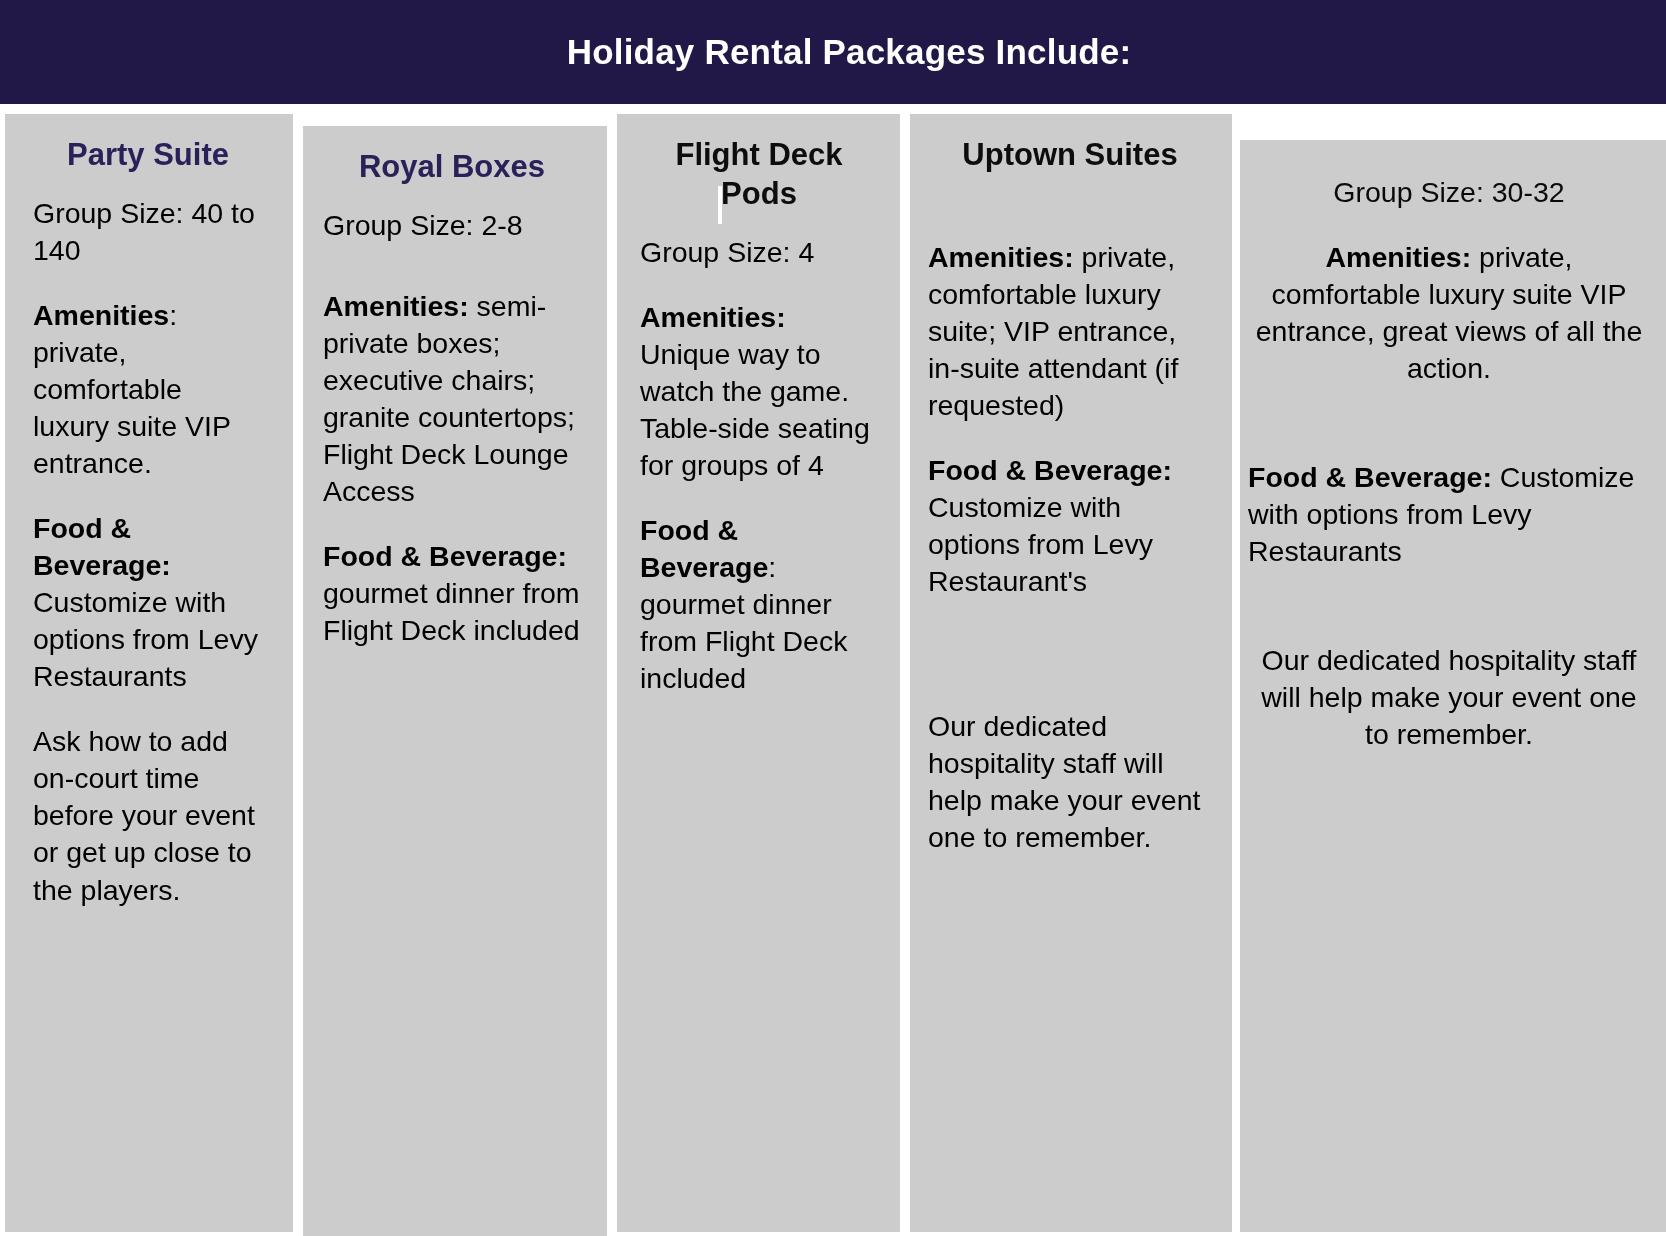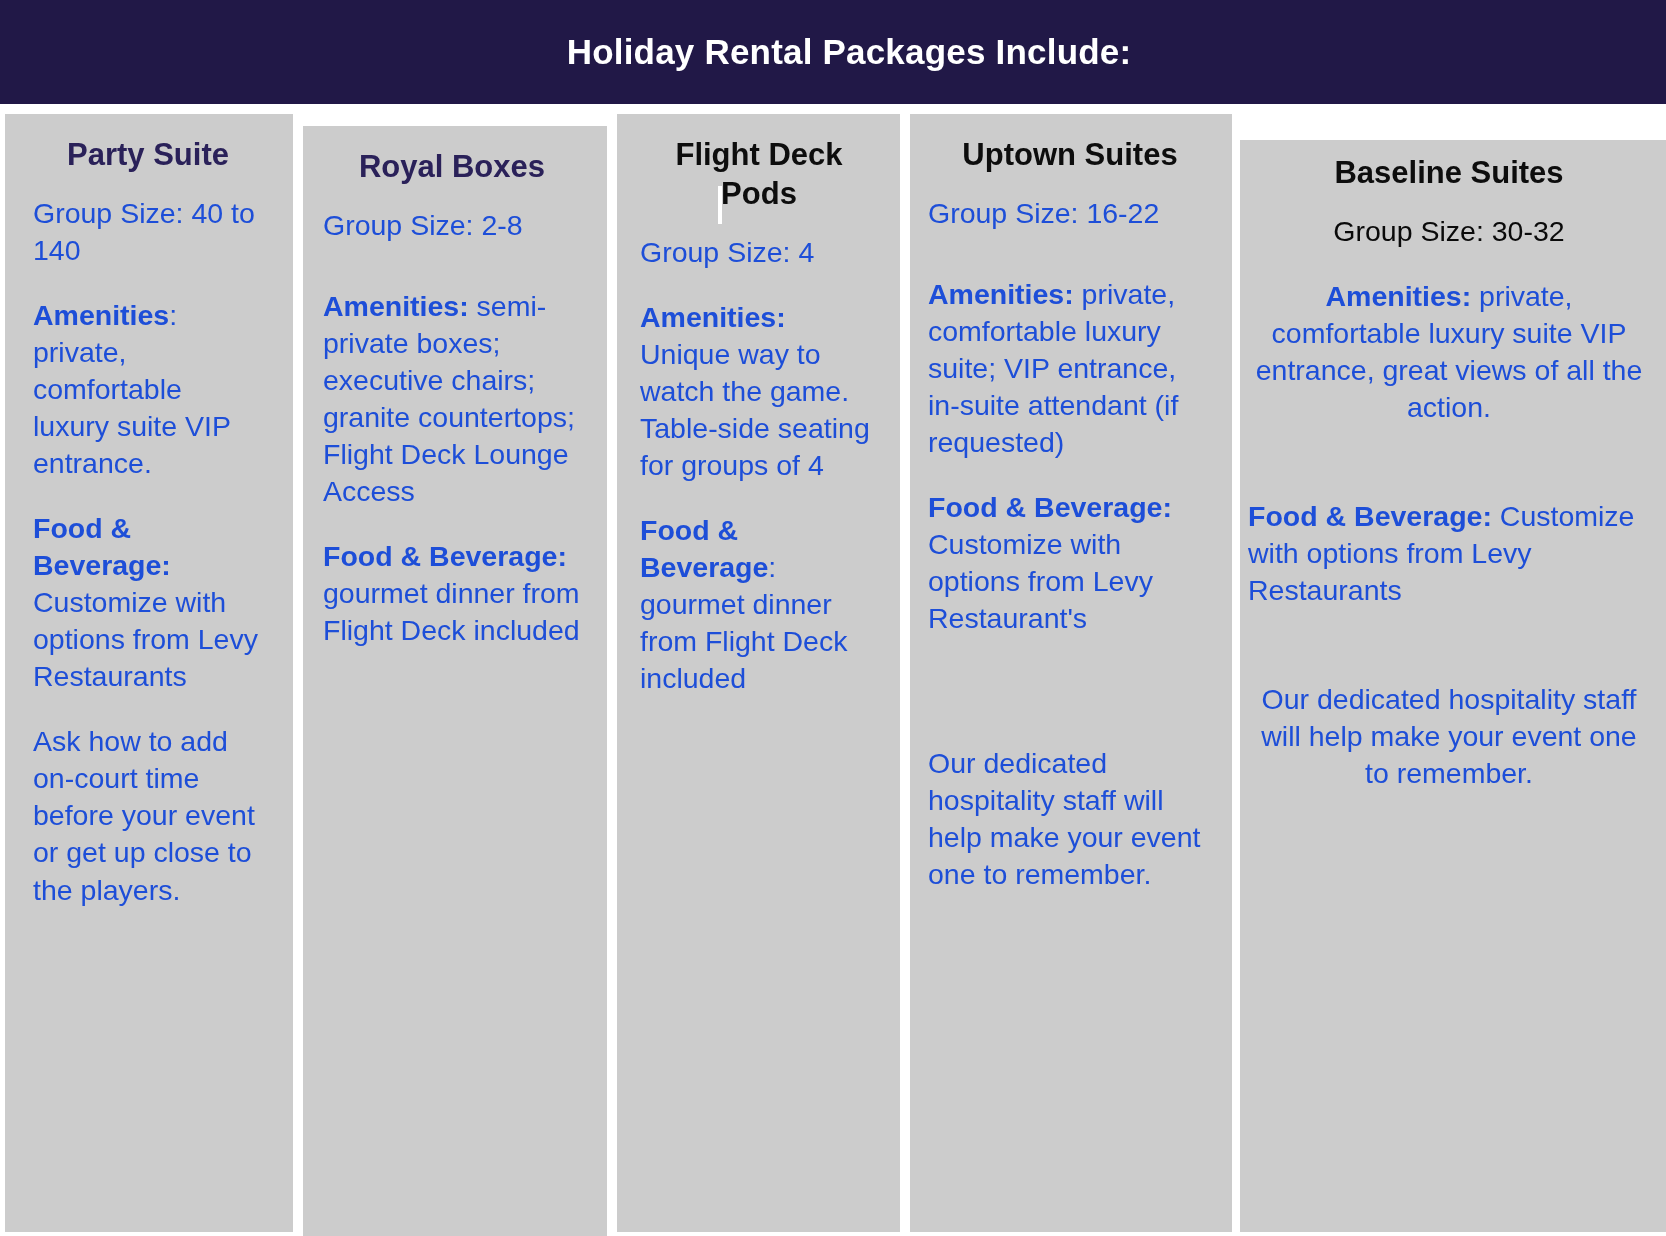--- a/index.html
+++ b/index.html
@@ -57,21 +57,21 @@
     text-align: center;
     line-height: 1.25;
     color: #2a2159;
   }
   .col-title.black { color: #0d0d0d; }
 
   .p {
     font-size: 28.5px;
     line-height: 1.30;
     margin: 0;
-    color: #1d4ed8;
+    color: #000000;
   }
   .p.black { color: #0a0a0a; }
   .p.center { text-align: center; }
   .lbl { font-weight: bold; }
   .lbl-colon { font-weight: normal; }
 
   
   #col1 { left: 5px;    top: 114px; width: 288px; height: 1118px; padding: 22px 30px 8px 28px; }
   #col2 { left: 303px;  top: 126px; width: 304px; height: 1118px; padding: 22px 26px 0 20px; }
   #col3 { left: 617px;  top: 114px; width: 283px; height: 1118px; padding: 22px 22px 12px 23px; }
@@ -134,31 +134,29 @@
     <p class="p"><span class="lbl">Amenities:</span><span> Unique way to watch the game.  Table-side seating for groups of 4</span></p>
     <div class="gap-md"></div>
     <p class="p"><span class="lbl">Food &amp; Beverage</span><span class="lbl-colon">:</span><span> gourmet dinner from Flight Deck included</span></p>
   </div>
 
   <div class="artifact"></div>
 
   <div class="col" id="col4">
     <div class="col-title black">Uptown Suites</div>
     <div class="gap-sm"></div>
-    <p class="p">Group Size: 16-22</p>
     <div class="gap-lg"></div>
     <p class="p"><span class="lbl">Amenities:</span><span> private, comfortable luxury suite; VIP entrance, in-suite attendant (if requested)</span></p>
     <div class="gap-md"></div>
     <p class="p"><span class="lbl">Food &amp; Beverage:</span><span> Customize with options from Levy Restaurant's</span></p>
     <div class="gap-xxl"></div>
     <p class="p">Our dedicated hospitality staff will help make your event one to remember.</p>
   </div>
 
   <div class="col" id="col5">
-    <div class="col-title black">Baseline Suites</div>
     <div class="gap-sm"></div>
     <p class="p center black">Group Size: 30-32</p>
     <div class="gap-md"></div>
     <p class="p center"><span class="lbl">Amenities:</span><span> private, comfortable luxury suite VIP entrance, great views of all the action.</span></p>
     <div class="gap-xl"></div>
     <p class="p"><span class="lbl">Food &amp; Beverage:</span><span> Customize with options from Levy Restaurants</span></p>
     <div class="gap-xl"></div>
     <p class="p center">Our dedicated hospitality staff will help make your event one to remember.</p>
   </div>
 

